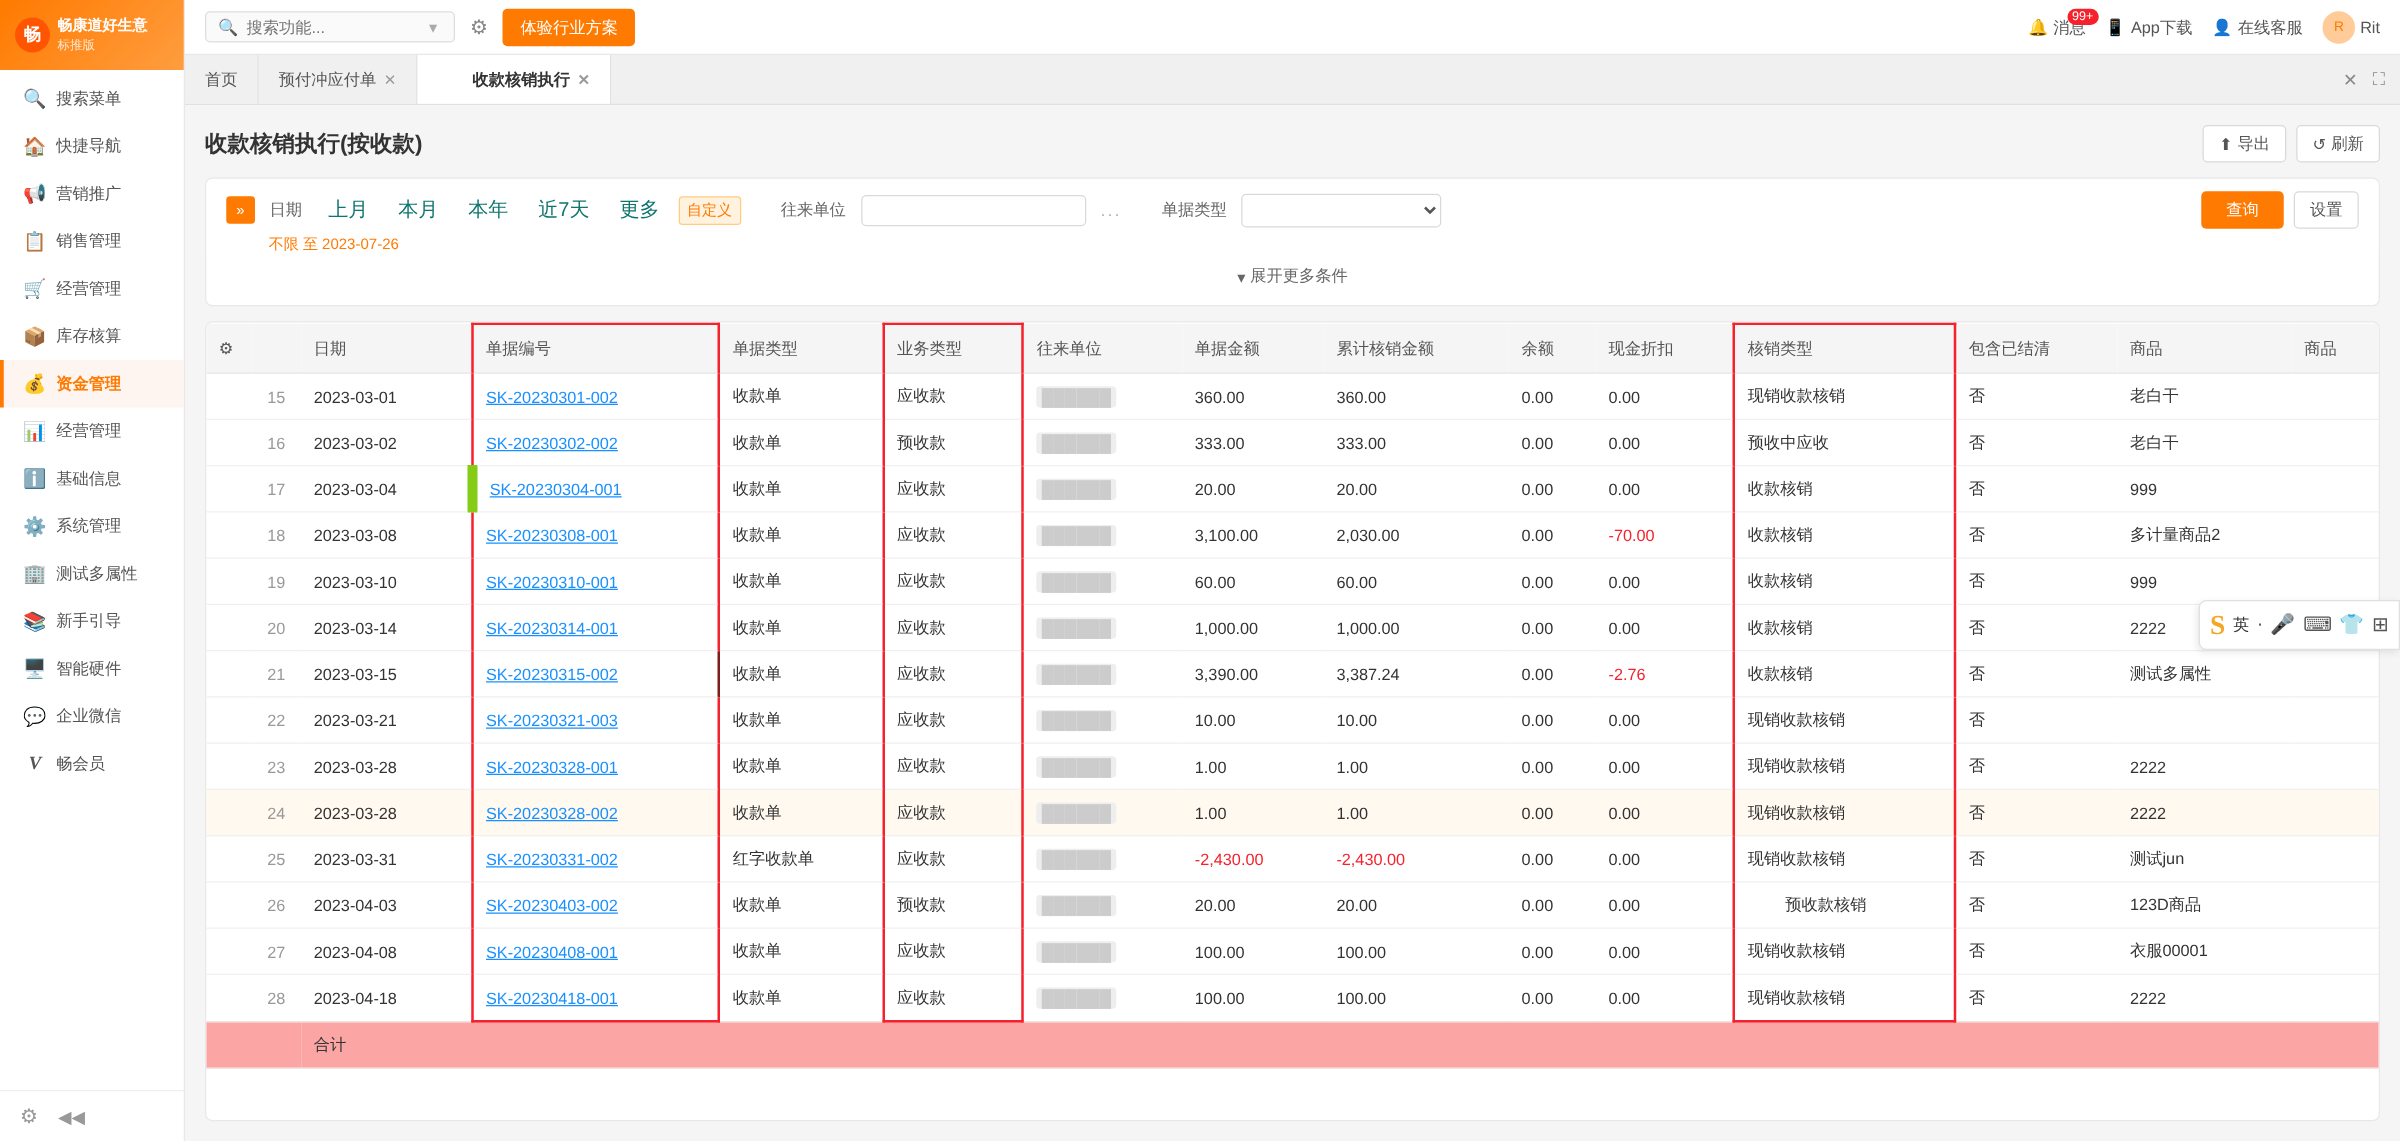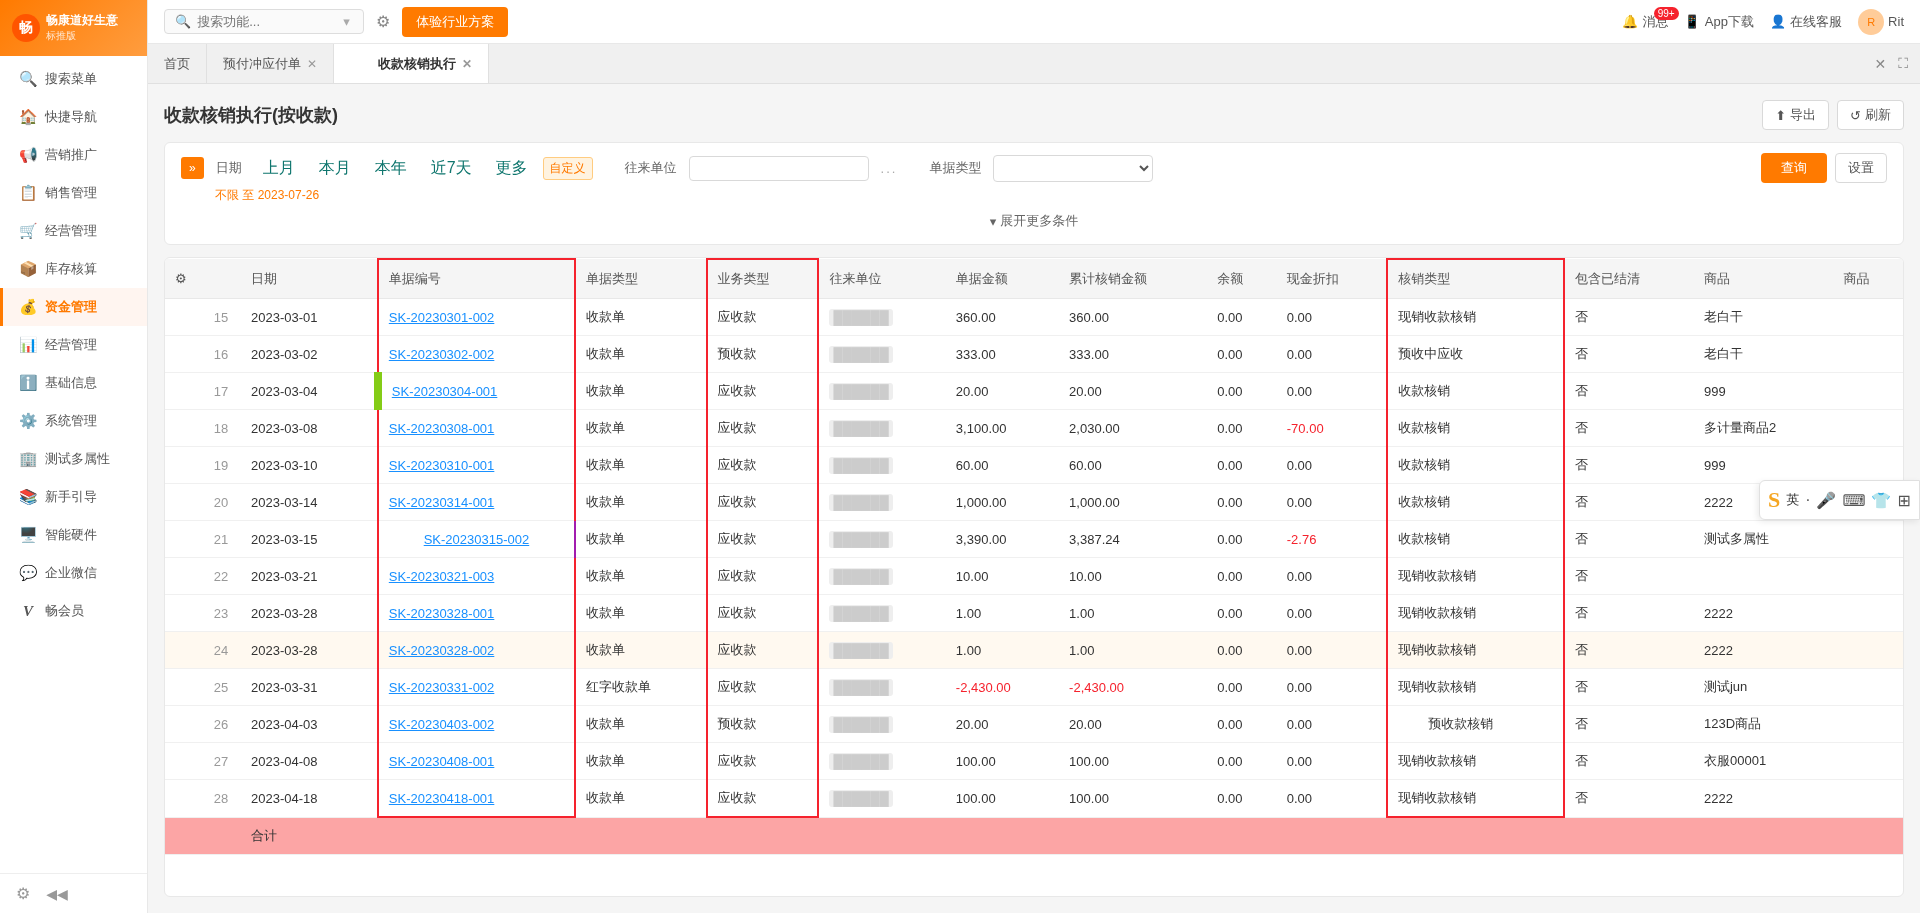--- a/index.html
+++ b/index.html
@@ -508,21 +508,21 @@
     <td class="">0.00</td>
     <td style="border-left:2px solid #f5222d;border-right:2px solid #f5222d;">收款核销</td>
     <td>否</td>
     <td>2222</td>
     <td></td>
   </tr>
             <tr>
     <td class="col-index"></td>
     <td class="col-index">21</td>
     <td>2023-03-15</td>
-    <td style="border-left:2px solid #f5222d;border-right:2px solid #a21caf;text-align:center;">
+    <td style="border-left:2px solid #f5222d;border-right:2px solid #7f1d1d;">
       <a class="link-blue">SK-20230315-002</a>
     </td>
     <td>收款单</td>
     <td style="border-left:2px solid #f5222d;border-right:2px solid #f5222d;">应收款</td>
     <td><span class="text-gray">██████</span></td>
     <td class="">3,390.00</td>
     <td class="">3,387.24</td>
     <td>0.00</td>
     <td class="text-red">-2.76</td>
     <td style="border-left:2px solid #f5222d;border-right:2px solid #f5222d;">收款核销</td>

